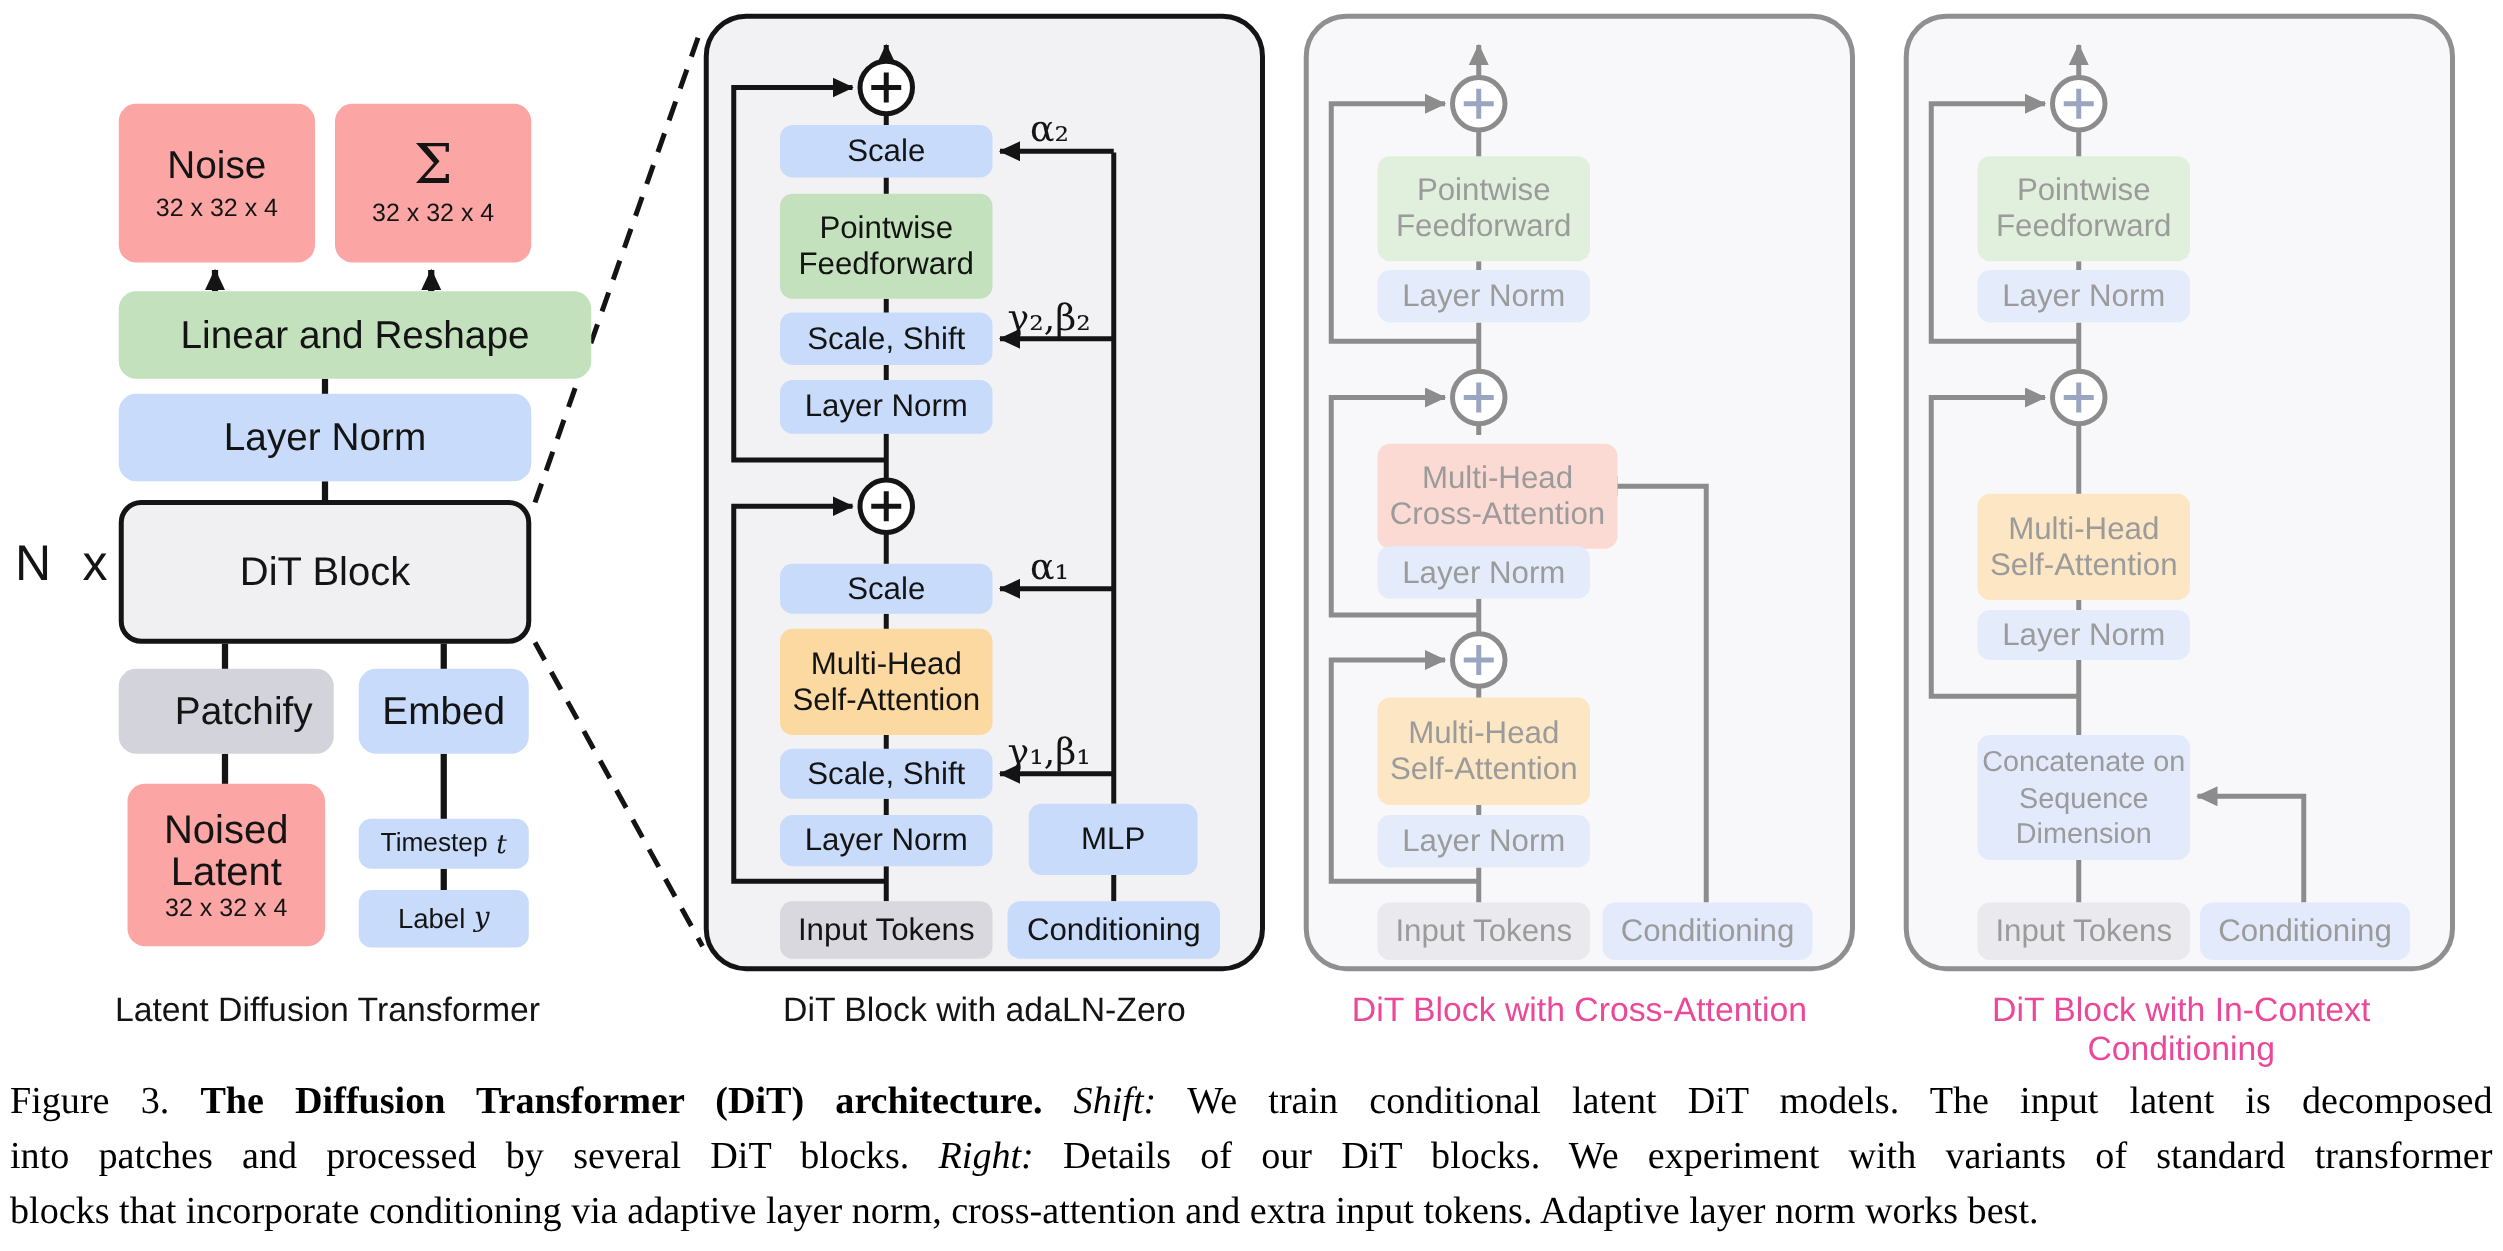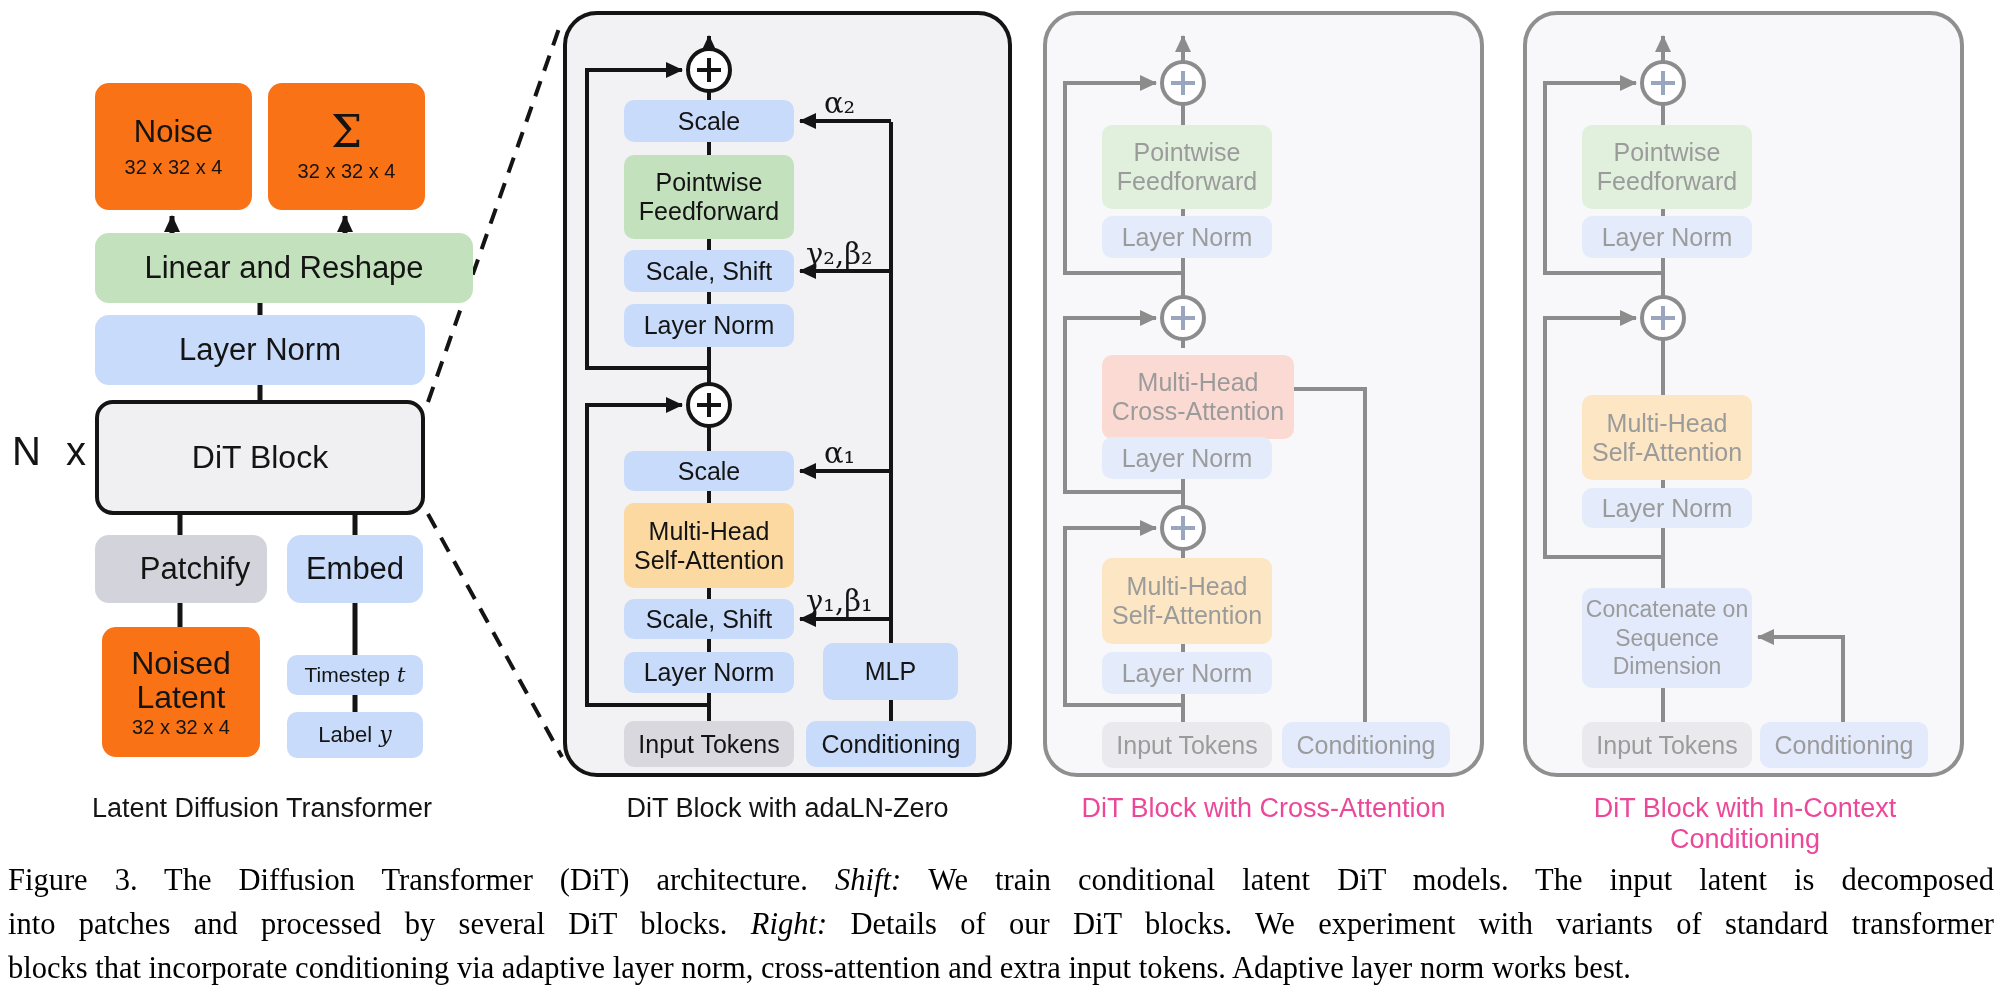--- a/index.html
+++ b/index.html
@@ -9,21 +9,21 @@
   #panel-adaln{left:563px;top:11px;width:449px;height:766px;border:4px solid #141414;background:#f2f2f4;}
   #panel-cross{left:1043px;top:11px;width:441px;height:766px;border:4px solid #8f8f8f;background:#f8f8fa;}
   #panel-incontext{left:1523px;top:11px;width:441px;height:766px;border:4px solid #8f8f8f;background:#f8f8fa;}
   #wires{position:absolute;left:0;top:0;z-index:2;pointer-events:none;}
   .box{position:absolute;box-sizing:border-box;display:flex;flex-direction:column;align-items:center;
        justify-content:center;border-radius:10px;font-size:25px;line-height:1.16;text-align:center;z-index:3;}
   .p1{border-radius:14px;font-size:31px;}
   .blue{background:#c8dbfa;}
   .green{background:#c3e1bc;}
   .orange{background:#fbd9a1;}
-  .lav{background:#f97316;}
+  .lav{background:#fca5a5;}
   .gray{background:#d3d3dc;}
   .grayb{background:#d8d8de;}
   .f-green{background:#e1efdd;}
   .f-blue{background:#e4ecfb;}
   .f-pink{background:#fcdad4;}
   .f-orange{background:#fce6c3;}
   .f-gray{background:#eaeaee;}
   .f-cblue{background:#e2eafc;}
   .faded{color:#9b9b9b;}
   .dims{font-size:20px;margin-top:6px;}
@@ -34,21 +34,21 @@
   .mathlab{position:absolute;font-family:"DejaVu Serif","Liberation Serif",serif;
            font-size:29px;color:#141414;z-index:4;}
   .mvar{font-family:"DejaVu Serif","Liberation Serif",serif;font-style:italic;margin-left:7px;}
   .hrow{flex-direction:row;}
   .pcap{position:absolute;top:793px;font-size:27px;text-align:center;z-index:4;}
   .capgray{color:#ec4899;}
   #figure-caption{position:absolute;left:8px;top:858px;width:1986px;z-index:4;
                   font-family:"Liberation Serif",serif;font-size:30.5px;line-height:44px;color:#000;}
   .capline{text-align:justify;}
   .jl{text-align-last:justify;}
-  .seg-bold{font-weight:normal;}
+  .seg-bold{font-weight:bold;}
   .seg-italic{font-style:italic;}
   .seg-normal{font-weight:normal;}
   .fs23{font-size:23px;}
   .fs21{font-size:21px;}
   .fs22{font-size:22px;}
 </style>
 </head>
 <body>
 
 <div id="stage">

